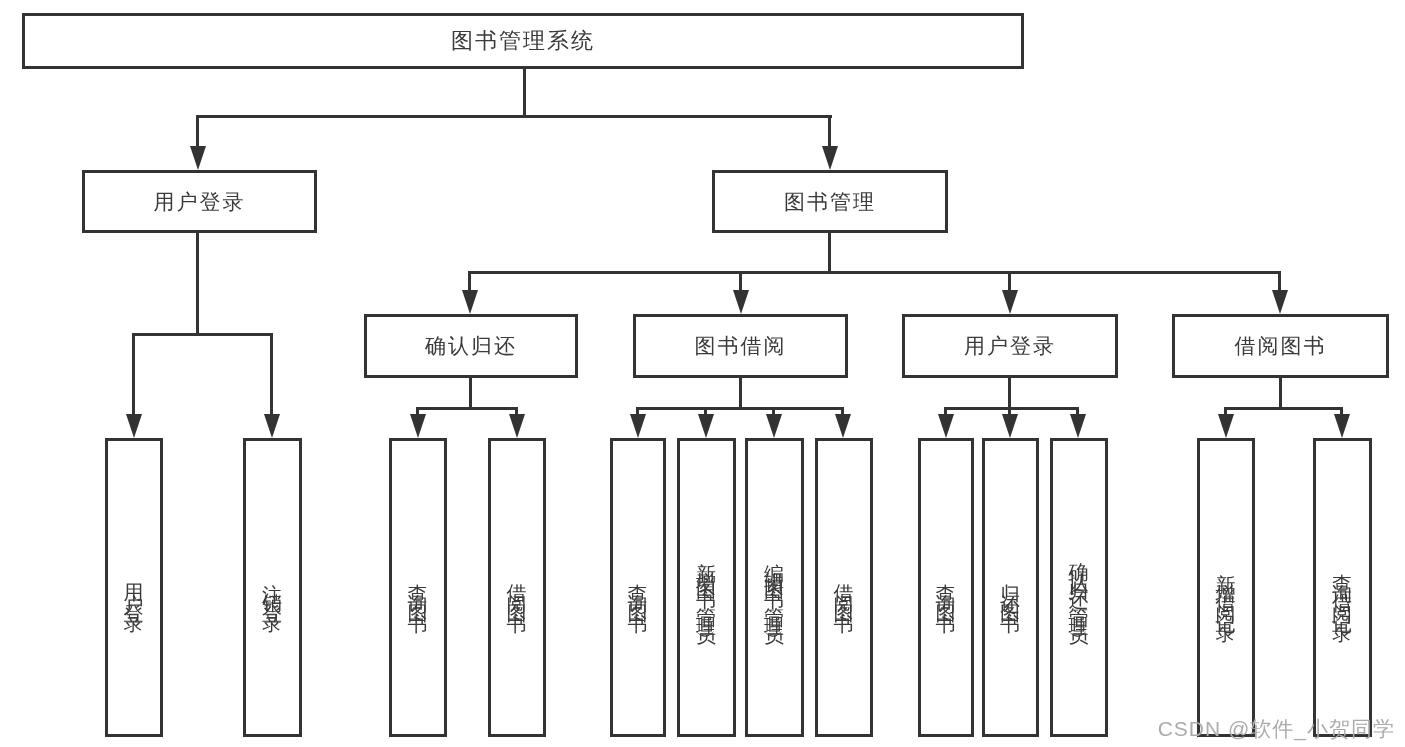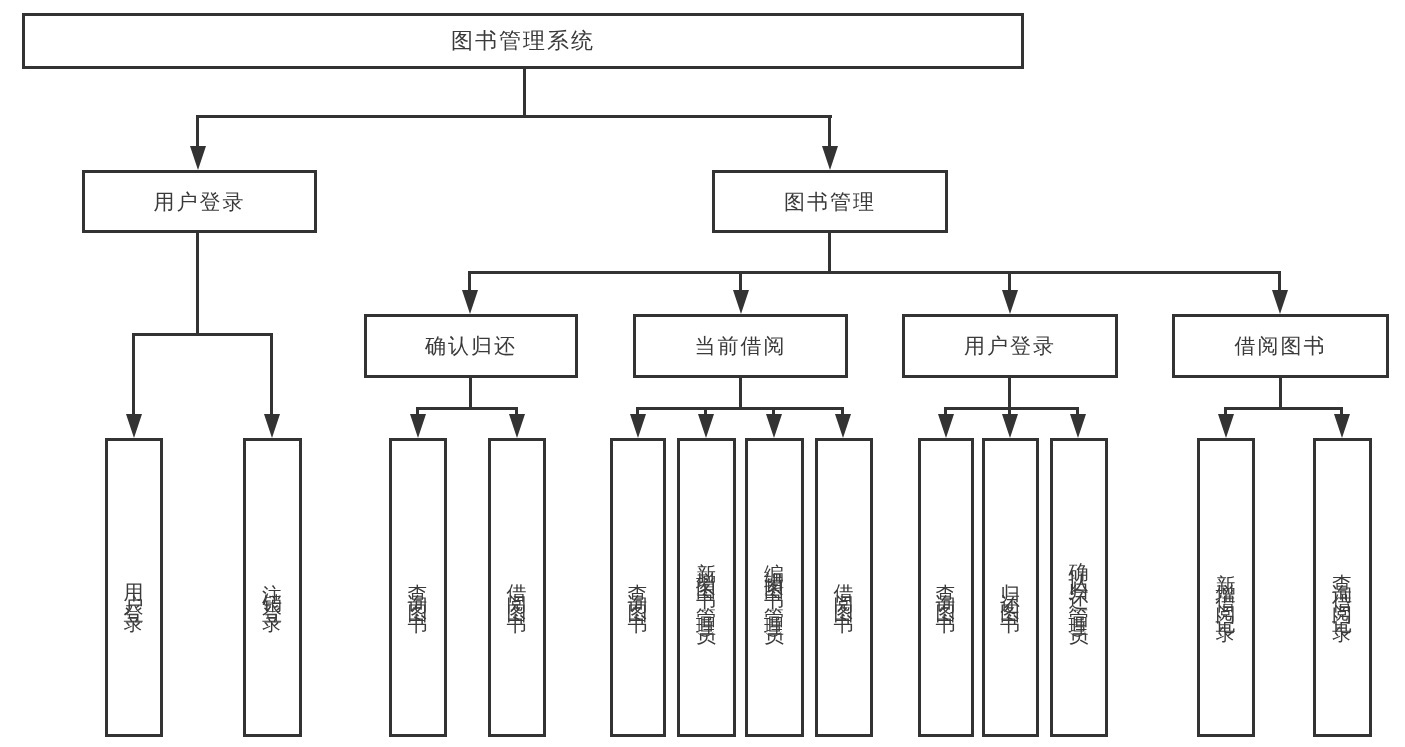--- a/index.html
+++ b/index.html
@@ -112,21 +112,21 @@
     <span>用户登录</span>
   </div>
   <div class="hnode" style="left:712px;top:170px;width:236px;height:63px;">
     <span>图书管理</span>
   </div>
 
   <div class="hnode" style="left:364px;top:314px;width:214px;height:64px;">
     <span>确认归还</span>
   </div>
   <div class="hnode" style="left:633px;top:314px;width:215px;height:64px;">
-    <span>当前借阅</span>
+    <span>图书借阅</span>
   </div>
   <div class="hnode" style="left:902px;top:314px;width:216px;height:64px;">
     <span>用户登录</span>
   </div>
   <div class="hnode" style="left:1172px;top:314px;width:217px;height:64px;">
     <span>借阅图书</span>
   </div>
 
   <div class="vnode" style="left:105px;width:58px;">
     <span class="vtext">用户登录</span>
@@ -165,14 +165,15 @@
     <span class="vtext">确认归还（管理员）</span>
   </div>
 
   <div class="vnode" style="left:1197px;width:58px;">
     <span class="vtext">新增借阅记录</span>
   </div>
   <div class="vnode" style="left:1313px;width:59px;">
     <span class="vtext">查询借阅记录</span>
   </div>
 
+  <div class="watermark">CSDN @软件_小贺同学</div>
 
 </div>
 
 </body></html>

